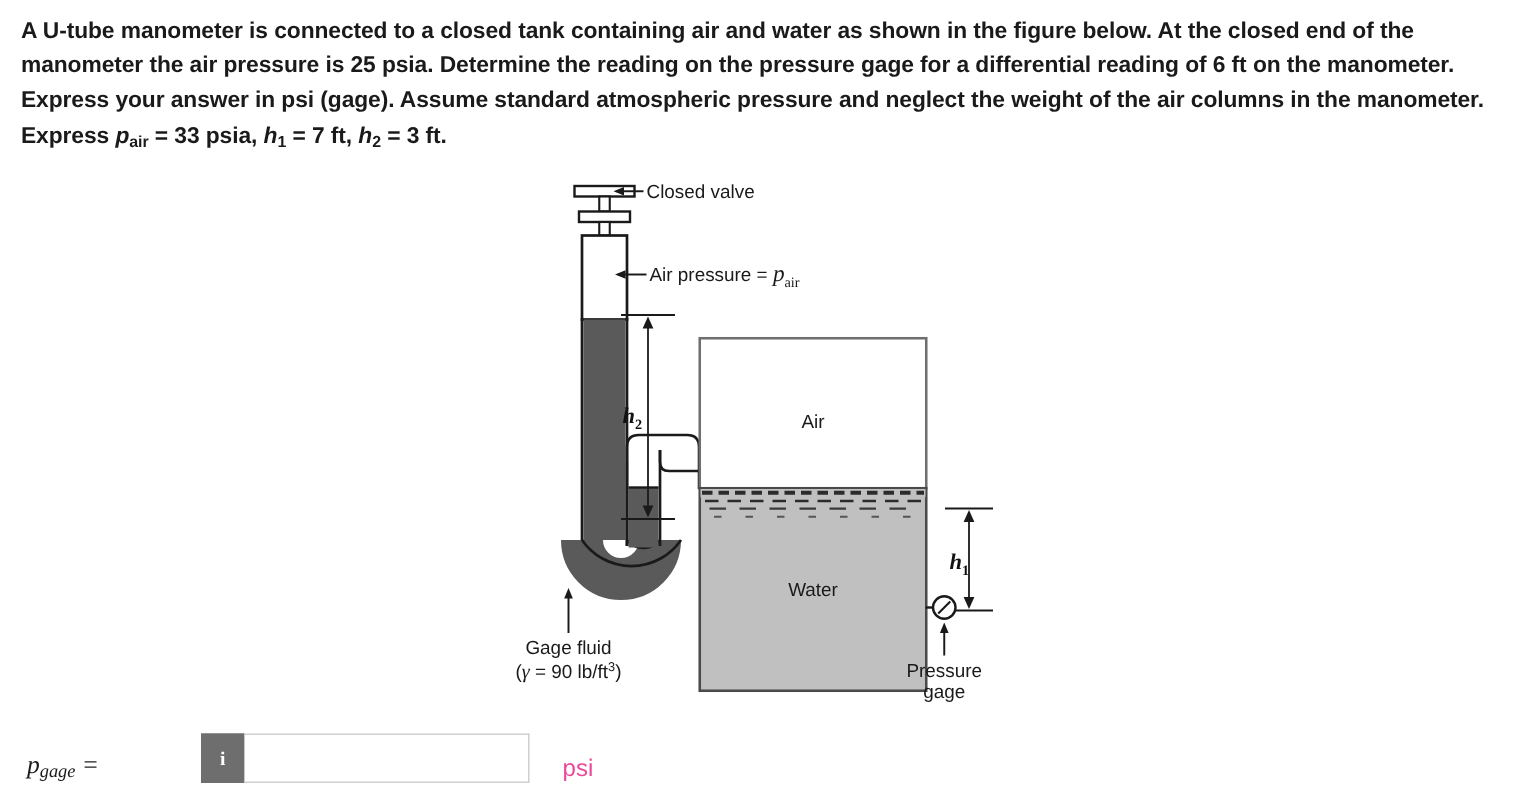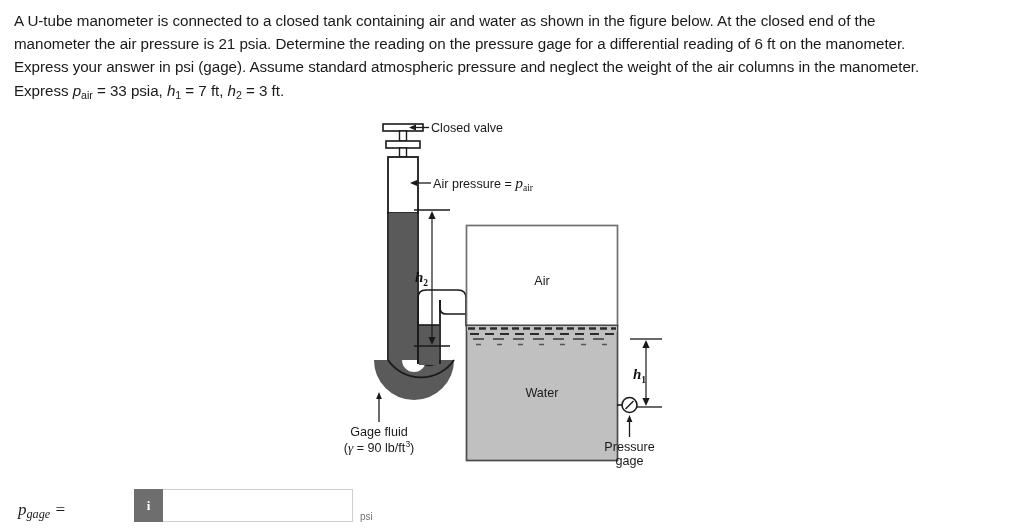--- a/index.html
+++ b/index.html
@@ -16,20 +16,21 @@
     color: #1a1a1a;
     overflow: hidden;
   }
 
   
   #problem-statement {
     position: absolute;
     left: 14px;
     top: 9px;
     width: 1000px;
+    font-weight: bold;
   }
   .p-line {
     font-size: 15.2px;
     line-height: 23.2px;
     white-space: nowrap;
     letter-spacing: -0.05px;
   }
   .var-i { font-style: italic; }
   .sub {
     font-size: 0.70em;
@@ -118,31 +119,31 @@
     border-left: none;
     background: #ffffff;
     font-family: "Liberation Sans", sans-serif;
     font-size: 14px;
     padding: 0 7px;
     outline: none;
     box-sizing: border-box;
   }
   #answer-unit {
     font-family: "Liberation Sans", sans-serif;
-    font-size: 10px;
-    color: #737373;
-    margin-left: 7px;
+    font-size: 16px;
+    color: #ec4899;
+    margin-left: 22px;
   }
 </style>
 </head>
 <body>
 
 <div id="problem-statement">
   <div class="p-line">A U-tube manometer is connected to a closed tank containing air and water as shown in the figure below. At the closed end of the</div>
-  <div class="p-line">manometer the air pressure is 21 psia. Determine the reading on the pressure gage for a differential reading of 6 ft on the manometer.</div>
+  <div class="p-line">manometer the air pressure is 25 psia. Determine the reading on the pressure gage for a differential reading of 6 ft on the manometer.</div>
   <div class="p-line">Express your answer in psi (gage). Assume standard atmospheric pressure and neglect the weight of the air columns in the manometer.</div>
   <div class="p-line"><span>Express </span><span class="var-i">p</span><span class="sub">air</span><span> = 33 psia, </span><span class="var-i">h</span><span class="sub">1</span><span> = 7 ft, </span><span class="var-i">h</span><span class="sub">2</span><span> = 3 ft.</span></div>
 </div>
 
 <div id="figure">
 <svg width="390" height="362" viewBox="0 0 390 362" xmlns="http://www.w3.org/2000/svg">
 
   <g>
 
     <rect x="47" y="12" width="40" height="7" fill="#ffffff" stroke="#1a1a1a" stroke-width="1.6"></rect>

